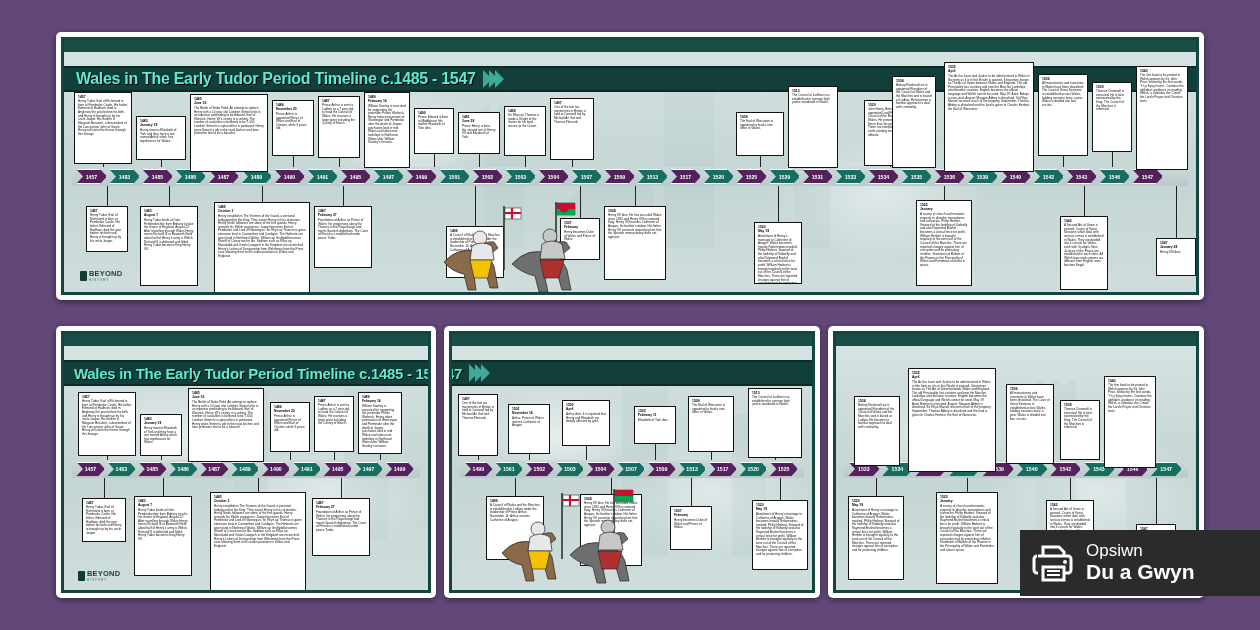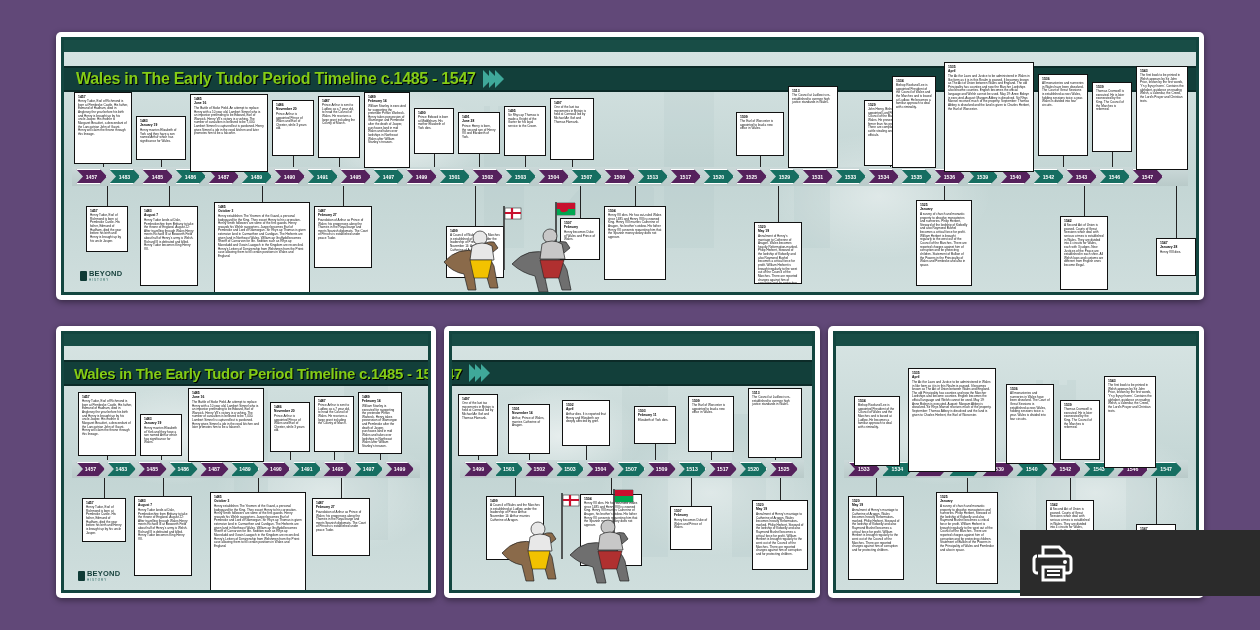--- a/index.html
+++ b/index.html
@@ -45,21 +45,21 @@
 
   
   .title-band {
     position: absolute; left: 0; right: 0;
     background: #123f3a;
     border-top: 2px solid #0c2b28;
     border-bottom: 2px solid #0c2b28;
     display: flex; align-items: center;
   }
   .title-text {
-    color: #84cc16; font-weight: bold; white-space: nowrap;
+    color: #5eead4; font-weight: bold; white-space: nowrap;
     letter-spacing: -0.3px;
     text-shadow: 1px 1px 0 #000;
   }
   .title-chevrons { display: flex; margin-left: 10px; }
   .title-chevrons span {
     display: block; width: 0; height: 0;
     border-top: 9px solid transparent;
     border-bottom: 9px solid transparent;
     border-left: 9px solid #3fa99a;
     margin-left: -3px;
@@ -707,15 +707,19 @@
         <path d="M11 13 V4 h16 l5 5 v4"></path>
         <path d="M6 13 h30 a3 3 0 0 1 3 3 v11 a3 3 0 0 1 -3 3 h-4"></path>
         <path d="M6 30 h-1 a3 3 0 0 1 -3 -3 v-11 a3 3 0 0 1 3 -3"></path>
         <rect x="11" y="24" width="21" height="13"></rect>
       </g>
       <circle cx="33" cy="19" r="2" fill="#fff"></circle>
       <g stroke="#ffffff" stroke-width="2">
         <path d="M15 28 h13 M15 32 h13"></path>
       </g>
     </svg>
+    <div class="ptxt">
+      <div class="l1">Opsiwn</div>
+      <div class="l2">Du a Gwyn</div>
+    </div>
   </div>
 
 </div>
 
 </body></html>

